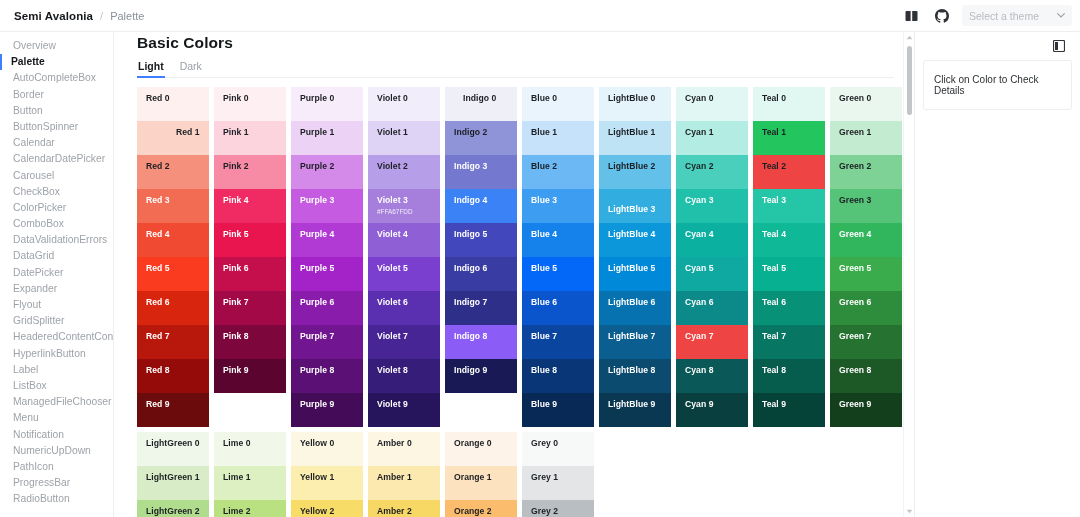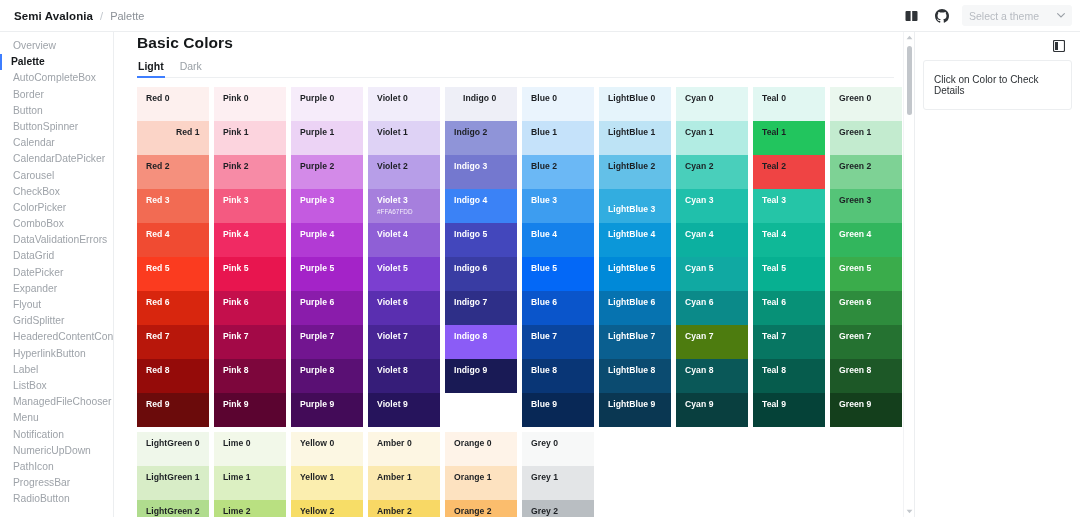--- a/index.html
+++ b/index.html
@@ -320,23 +320,20 @@
           <div class="col">
             <div class="swatch" style="background: rgb(253, 239, 242);">
               <span class="sw-label" style="color: rgb(28, 31, 35);">Pink 0</span>
             </div>
             <div class="swatch" style="background: rgb(252, 212, 222);">
               <span class="sw-label" style="color: rgb(28, 31, 35);">Pink 1</span>
             </div>
             <div class="swatch" style="background: rgb(247, 139, 166);">
               <span class="sw-label" style="color: rgb(28, 31, 35);">Pink 2</span>
             </div>
-            <div class="swatch" style="background: rgb(244, 90, 129);">
-              <span class="sw-label" style="color: rgb(255, 255, 255);">Pink 3</span>
-            </div>
             <div class="swatch" style="background: rgb(240, 42, 99);">
               <span class="sw-label" style="color: rgb(255, 255, 255);">Pink 4</span>
             </div>
             <div class="swatch" style="background: rgb(232, 21, 79);">
               <span class="sw-label" style="color: rgb(255, 255, 255);">Pink 5</span>
             </div>
             <div class="swatch" style="background: rgb(196, 15, 76);">
               <span class="sw-label" style="color: rgb(255, 255, 255);">Pink 6</span>
             </div>
             <div class="swatch" style="background: rgb(163, 9, 71);">
@@ -522,21 +519,21 @@
             </div>
             <div class="swatch" style="background: rgb(12, 176, 160);">
               <span class="sw-label" style="color: rgb(255, 255, 255);">Cyan 4</span>
             </div>
             <div class="swatch" style="background: rgb(16, 169, 162);">
               <span class="sw-label" style="color: rgb(255, 255, 255);">Cyan 5</span>
             </div>
             <div class="swatch" style="background: rgb(11, 138, 137);">
               <span class="sw-label" style="color: rgb(255, 255, 255);">Cyan 6</span>
             </div>
-            <div class="swatch" style="background: #4d7c0f;">
+            <div class="swatch" style="background: #ef4444;">
               <span class="sw-label" style="color: rgb(255, 255, 255);">Cyan 7</span>
             </div>
             <div class="swatch" style="background: rgb(10, 88, 88);">
               <span class="sw-label" style="color: rgb(255, 255, 255);">Cyan 8</span>
             </div>
             <div class="swatch" style="background: rgb(9, 63, 63);">
               <span class="sw-label" style="color: rgb(255, 255, 255);">Cyan 9</span>
             </div>
           </div>
           <div class="col">

